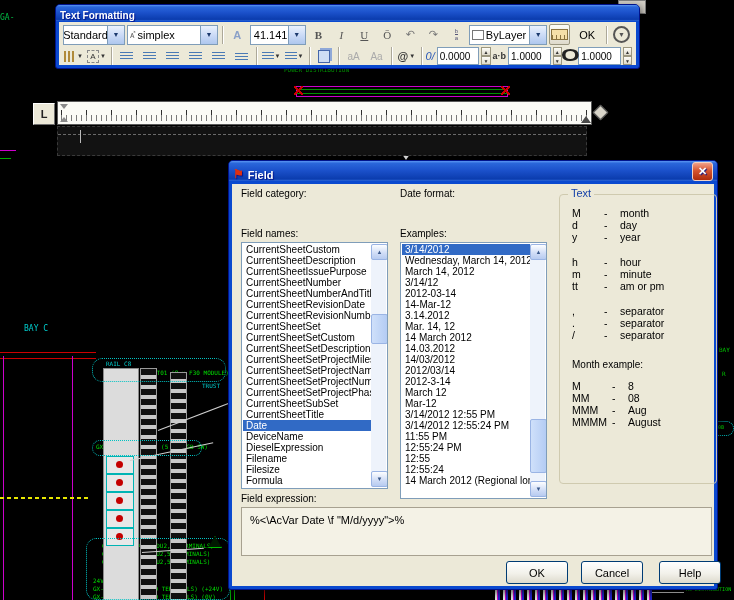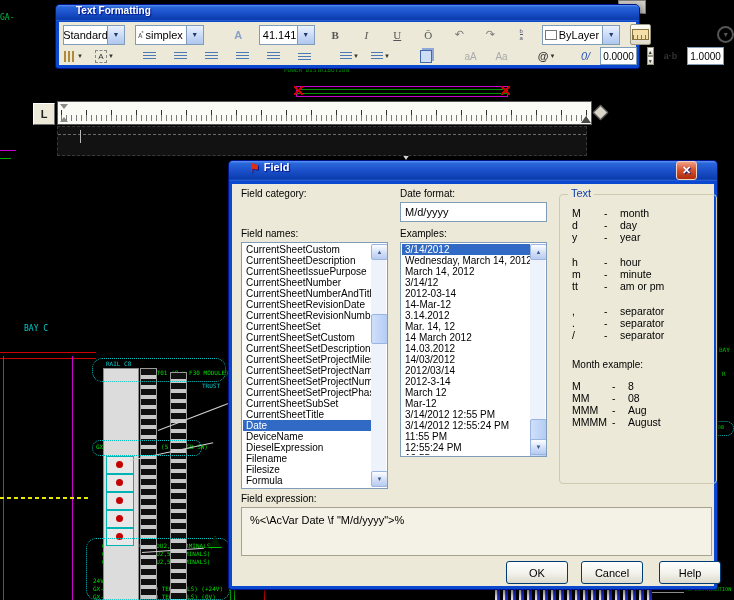--- a/index.html
+++ b/index.html
@@ -35,21 +35,21 @@
         background:repeating-linear-gradient(90deg,#2e2e2e 0 1px,transparent 1px 25px);}
   .ruler-diamond{position:absolute;left:595px;top:107px;width:9px;height:9px;background:#d9d5c9;border:1px solid #555;transform:rotate(45deg);}
   .ruler-slider{position:absolute;left:581px;top:116px;width:0;height:0;border-left:5px solid transparent;border-right:5px solid transparent;border-bottom:7px solid #4a4a4a;}
   .indent{position:absolute;width:0;height:0;border-left:4px solid transparent;border-right:4px solid transparent;}
   .text-area{position:absolute;left:57px;top:126px;width:528px;height:28px;background:#121212;border:1px dashed #3a3a3a;}
   .text-area .mid{position:absolute;left:0;right:0;top:7px;border-top:1px dashed #6a6a6a;}
   .caret{position:absolute;left:22px;top:3px;width:1px;height:13px;background:#bbb;}
 
   
   .xp-win{position:absolute;background:#0a49cf;border:1px solid #00138c;border-radius:5px 5px 3px 3px;box-sizing:border-box;box-shadow:2px 3px 8px rgba(0,0,0,.6);}
-  .xp-title{height:20px;display:flex;align-items:flex-start;gap:4px;padding:0 20px;border-radius:4px 4px 0 0;
+  .xp-title{height:20px;display:flex;align-items:flex-end;gap:4px;padding:0 4px;border-radius:4px 4px 0 0;
       background:linear-gradient(180deg,#5a96f2 0%,#2a66da 12%,#1c52cc 45%,#0b3cae 90%,#2a66da 100%);
       color:#fff;font:bold 11px "Liberation Sans",sans-serif;text-shadow:1px 1px 1px #00138c;}
   .xp-close{margin-left:auto;width:19px;height:17px;border-radius:3px;border:1px solid #f3d2c2;
       background:linear-gradient(180deg,#f0a088,#d6552f 45%,#ae2c0c);color:#fff;font:bold 11px "Liberation Sans",sans-serif;
       display:flex;align-items:center;justify-content:center;line-height:1;}
   .xp-client{position:absolute;left:3px;right:3px;bottom:3px;background:#ece9d8;}
   .xp-btn{position:absolute;height:21px;border:1px solid #003c74;border-radius:3px;
       background:linear-gradient(180deg,#ffffff,#f2f1ea 55%,#dddacd);
       font:11px "Liberation Sans",sans-serif;color:#000;display:flex;align-items:center;justify-content:center;}
   .lbl{position:absolute;font-size:10px;color:#000;white-space:nowrap;}
@@ -67,21 +67,21 @@
       background:linear-gradient(180deg,#fdfeff,#cfdcf6 60%,#b7cbf0);color:#3b5a8c;font-size:6px;display:flex;align-items:center;justify-content:center;}
   .sb-thumb{position:absolute;left:0;width:15px;border:1px solid #9ab4e4;border-radius:2px;
       background:linear-gradient(90deg,#cfe0fa,#b4ccf4);}
   .grp{position:absolute;border:1px solid #cfcaaf;border-radius:4px;}
   .grp-cap{position:absolute;top:-8px;left:8px;background:#ece9d8;padding:0 3px;color:#1441a8;font-size:11px;}
   .hrow{display:flex;font-size:10.5px;line-height:12px;color:#000;}
   .hk{width:32px;}.hd{width:16px;}.hv{flex:1;white-space:nowrap;}
   .hrow-wide .hk{width:40px;}
 
   
-  .tf-row{position:absolute;left:4px;right:4px;display:flex;align-items:center;gap:10px;}
+  .tf-row{position:absolute;left:4px;right:4px;display:flex;align-items:center;gap:2px;}
   .tb-btn{height:19px;min-width:19px;display:flex;align-items:center;justify-content:center;gap:1px;
       border:1px solid transparent;border-radius:2px;color:#444;font-size:11px;background:transparent;}
   .tb-sep{width:1px;height:18px;background:#aca899;margin:0 2px;box-shadow:1px 0 0 #fff;}
   .bars{width:13px;height:9px;background:repeating-linear-gradient(180deg,#4a7ab5 0 1px,transparent 1px 3px);}
   .dd{font-size:6px;color:#333;}
   .spin{display:flex;flex-direction:column;width:12px;height:18px;}
   .spin b{flex:1;border:1px solid #9b9780;background:linear-gradient(180deg,#fdfdf8,#dedacb);color:#333;
       font-size:5px;display:flex;align-items:center;justify-content:center;}
   .num-in{height:16px;width:48px;border:1px solid #7f9db9;background:#fff;font-size:10px;padding:0 2px;display:flex;align-items:center;}
   .swatch{width:10px;height:8px;border:1px solid #777;background:#fff;margin:0 2px;}
@@ -350,26 +350,23 @@
             <div class="lrow">Formula</div>
           </div>
         <div class="sb">
           <div class="sb-btn" style="top:0;">▲</div>
           <div class="sb-thumb" style="top:70px;height:28px;"></div>
           <div class="sb-btn" style="bottom:0;">▼</div>
         </div>
       </div>
 
       <div class="lbl" style="left:168px;top:4px;">Date format:</div>
-      <div class="sunken" style="position:absolute;left:168px;top:18px;width:147px;height:20px;font-size:11px;display:flex;align-items:center;padding-left:4px;box-sizing:border-box;">
-        <span>M/d/yyyy</span>
-      </div>
 
       <div class="lbl" style="left:168px;top:44px;">Examples:</div>
-      <div class="listbox" style="left:168px;top:58px;width:147px;height:215px;">
+      <div class="listbox" style="left:168px;top:58px;width:147px;height:257px;">
         <div style="position:absolute;left:1px;top:1px;right:16px;bottom:1px;overflow:hidden;">
             <div class="lrow sel">3/14/2012</div>
             <div class="lrow">Wednesday, March 14, 2012</div>
             <div class="lrow">March 14, 2012</div>
             <div class="lrow">3/14/12</div>
             <div class="lrow">2012-03-14</div>
             <div class="lrow">14-Mar-12</div>
             <div class="lrow">3.14.2012</div>
             <div class="lrow">Mar. 14, 12</div>
             <div class="lrow">14 March 2012</div>

